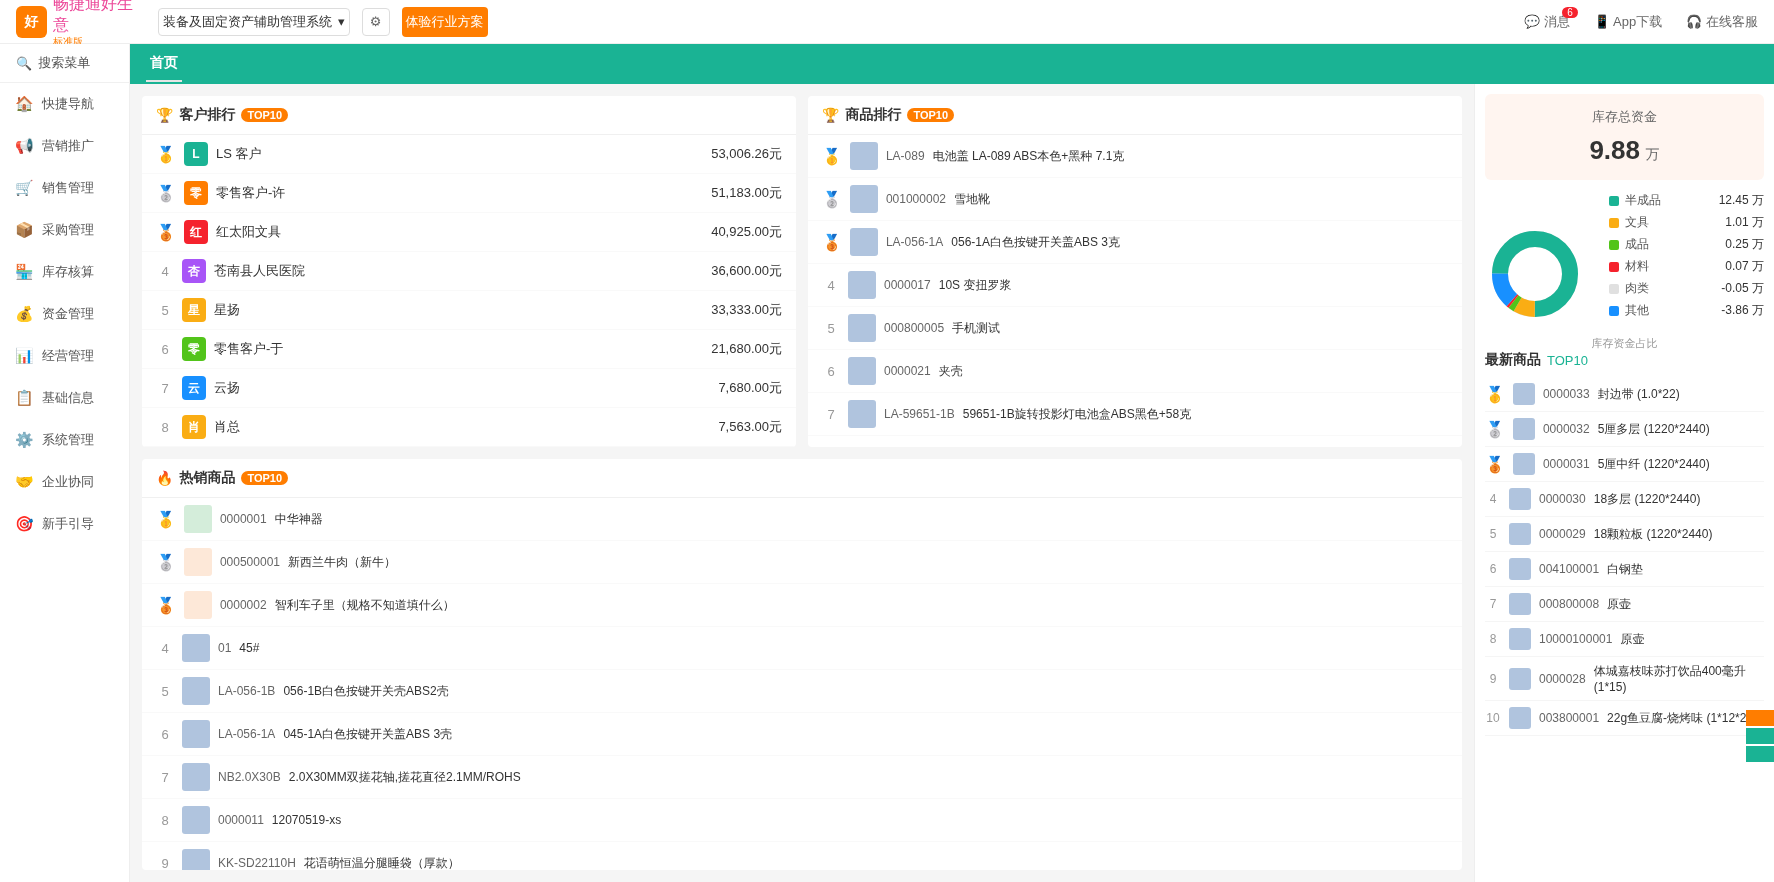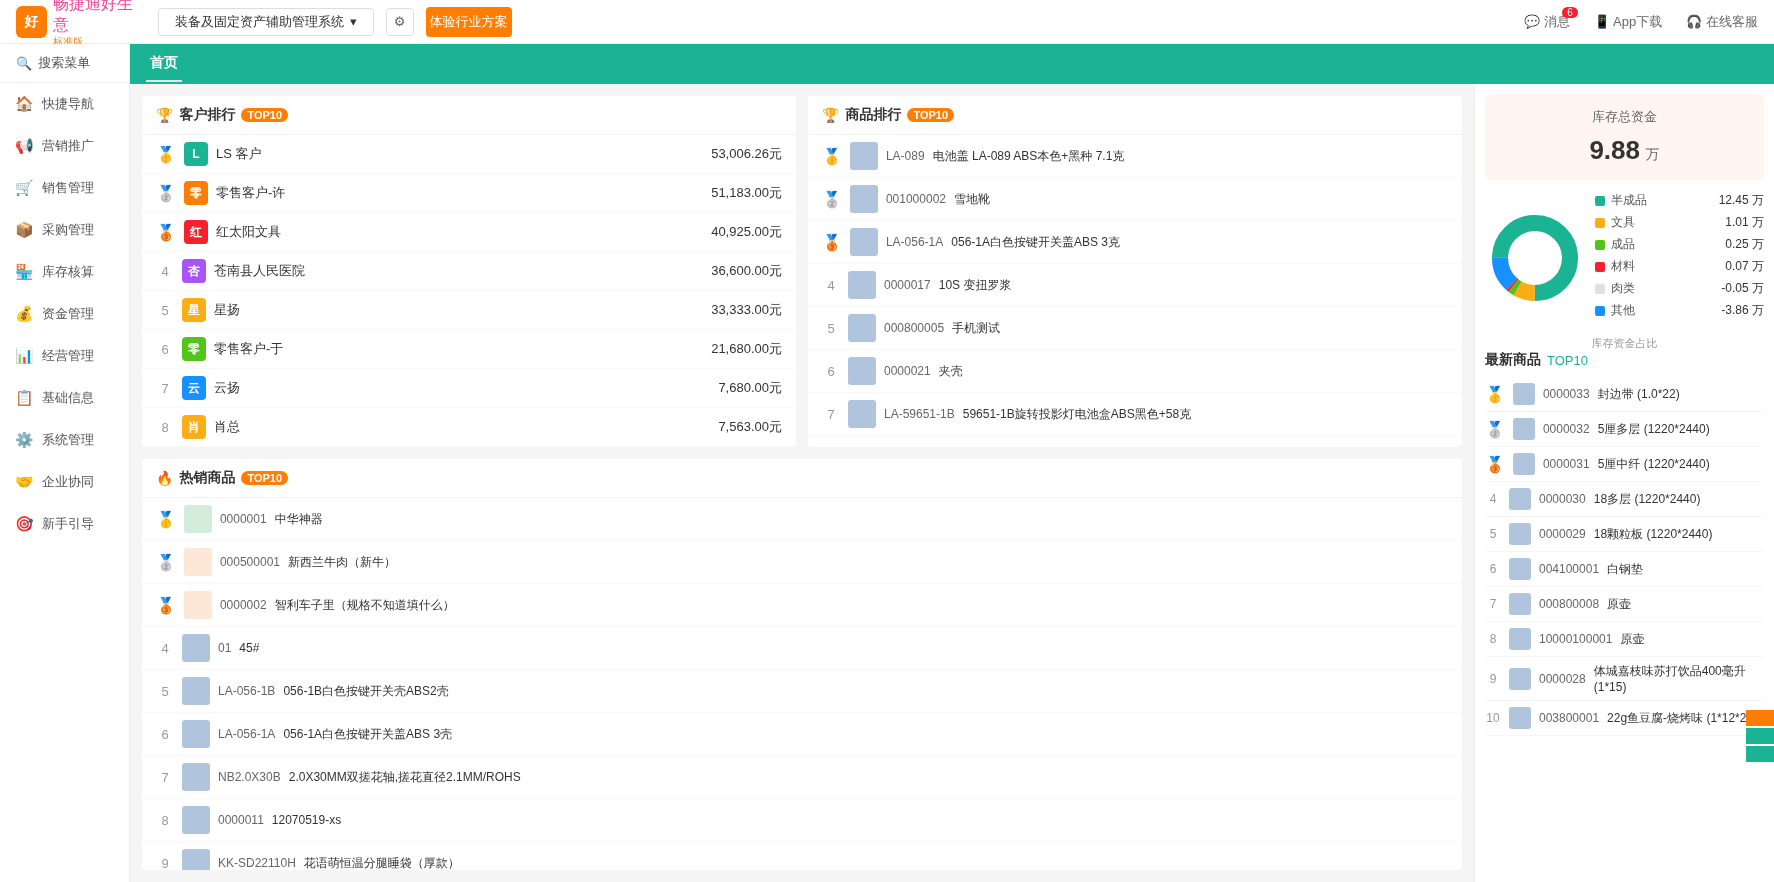--- a/index.html
+++ b/index.html
@@ -4,21 +4,21 @@
   <style>
     * { margin: 0; padding: 0; box-sizing: border-box; }
     body { font-family: "Microsoft YaHei", "PingFang SC", sans-serif; font-size: 13px; background: #f5f5f5; display: flex; flex-direction: column; height: 882px; overflow: hidden; }
 
     
     .topbar { height: 44px; background: #fff; display: flex; align-items: center; padding: 0 16px; border-bottom: 1px solid #eee; gap: 12px; flex-shrink: 0; }
     .topbar-logo { display: flex; align-items: center; gap: 6px; width: 130px; }
     .logo-icon { width: 32px; height: 32px; background: #ff7d00; border-radius: 6px; display: flex; align-items: center; justify-content: center; color: #fff; font-size: 14px; font-weight: bold; }
     .logo-text { font-size: 16px; color: #ec4899; line-height: 1.3; }
     .logo-sub { font-size: 10px; color: #ff7d00; }
-    .system-select { display: flex; align-items: center; gap: 6px; border: 1px solid #ddd; border-radius: 4px; padding: 4px 16px; cursor: pointer; font-size: 13px; color: #333; }
+    .system-select { display: flex; align-items: center; gap: 6px; border: 1px solid #ddd; border-radius: 4px; padding: 4px 4px; cursor: pointer; font-size: 13px; color: #333; }
     .gear-btn { width: 28px; height: 28px; border: 1px solid #ddd; border-radius: 4px; display: flex; align-items: center; justify-content: center; cursor: pointer; color: #666; }
     .trial-btn { background: #ff7d00; color: #fff; border: none; border-radius: 4px; padding: 6px 4px; cursor: pointer; font-size: 13px; }
     .topbar-right { margin-left: auto; display: flex; align-items: flex-end; gap: 24px; color: #666; font-size: 13px; }
     .notif-badge { position: relative; }
     .badge { position: absolute; top: -6px; right: -8px; background: #f5222d; color: #fff; font-size: 10px; border-radius: 8px; padding: 0 4px; min-width: 16px; text-align: center; }
 
     
     .main-layout { display: flex; flex: 1; overflow: hidden; }
 
     
@@ -59,21 +59,21 @@
 
     
     .hot-products-panel { background: #fff; border-radius: 4px; padding: 0 0 8px 0; }
 
     
     .inventory-total { background: #fff5f0; border-radius: 6px; padding: 14px; margin-bottom: 12px; text-align: center; }
     .inventory-label { font-size: 13px; color: #666; margin-bottom: 9px; }
     .inventory-unit { font-size: 14px; color: #666; margin-left: 2px; }
 
     
-    .donut-section { display: flex; align-items: center; gap: 10px; margin-bottom: 12px; }
+    .donut-section { display: flex; align-items: flex-end; gap: 24px; margin-bottom: 12px; }
     .donut-chart { position: relative; width: 100px; height: 100px; flex-shrink: 0; }
     .donut-svg { width: 100px; height: 100px; }
     .legend { flex: 1; }
     .legend-item { display: flex; align-items: center; gap: 6px; margin-bottom: 5px; font-size: 12px; }
     .legend-dot { width: 10px; height: 10px; border-radius: 2px; flex-shrink: 0; }
     .legend-name { flex: 1; color: #555; }
     .legend-val { color: #333; font-size: 12px; }
 
     
     .section-title { font-size: 14px; font-weight: bold; color: #333; margin-bottom: 8px; display: flex; gap: 6px; align-items: center; text-align: right; }
@@ -338,21 +338,21 @@
           <div class="product-row">
             <span class="rank-num">5</span>
             <div class="product-img" style="background:#b0c4de;"></div>
             <span class="product-code">LA-056-1B</span>
             <span class="product-name">056-1B白色按键开关壳ABS2壳</span>
           </div>
           <div class="product-row">
             <span class="rank-num">6</span>
             <div class="product-img" style="background:#b0c4de;"></div>
             <span class="product-code">LA-056-1A</span>
-            <span class="product-name">056-1A白色按键开关盖ABS 3壳</span>
+            <span class="product-name">045-1A白色按键开关盖ABS 3壳</span>
           </div>
           <div class="product-row">
             <span class="rank-num">7</span>
             <div class="product-img" style="background:#b0c4de;"></div>
             <span class="product-code">NB2.0X30B</span>
             <span class="product-name">2.0X30MM双搓花轴,搓花直径2.1MM/ROHS</span>
           </div>
           <div class="product-row">
             <span class="rank-num">8</span>
             <div class="product-img" style="background:#b0c4de;"></div>

